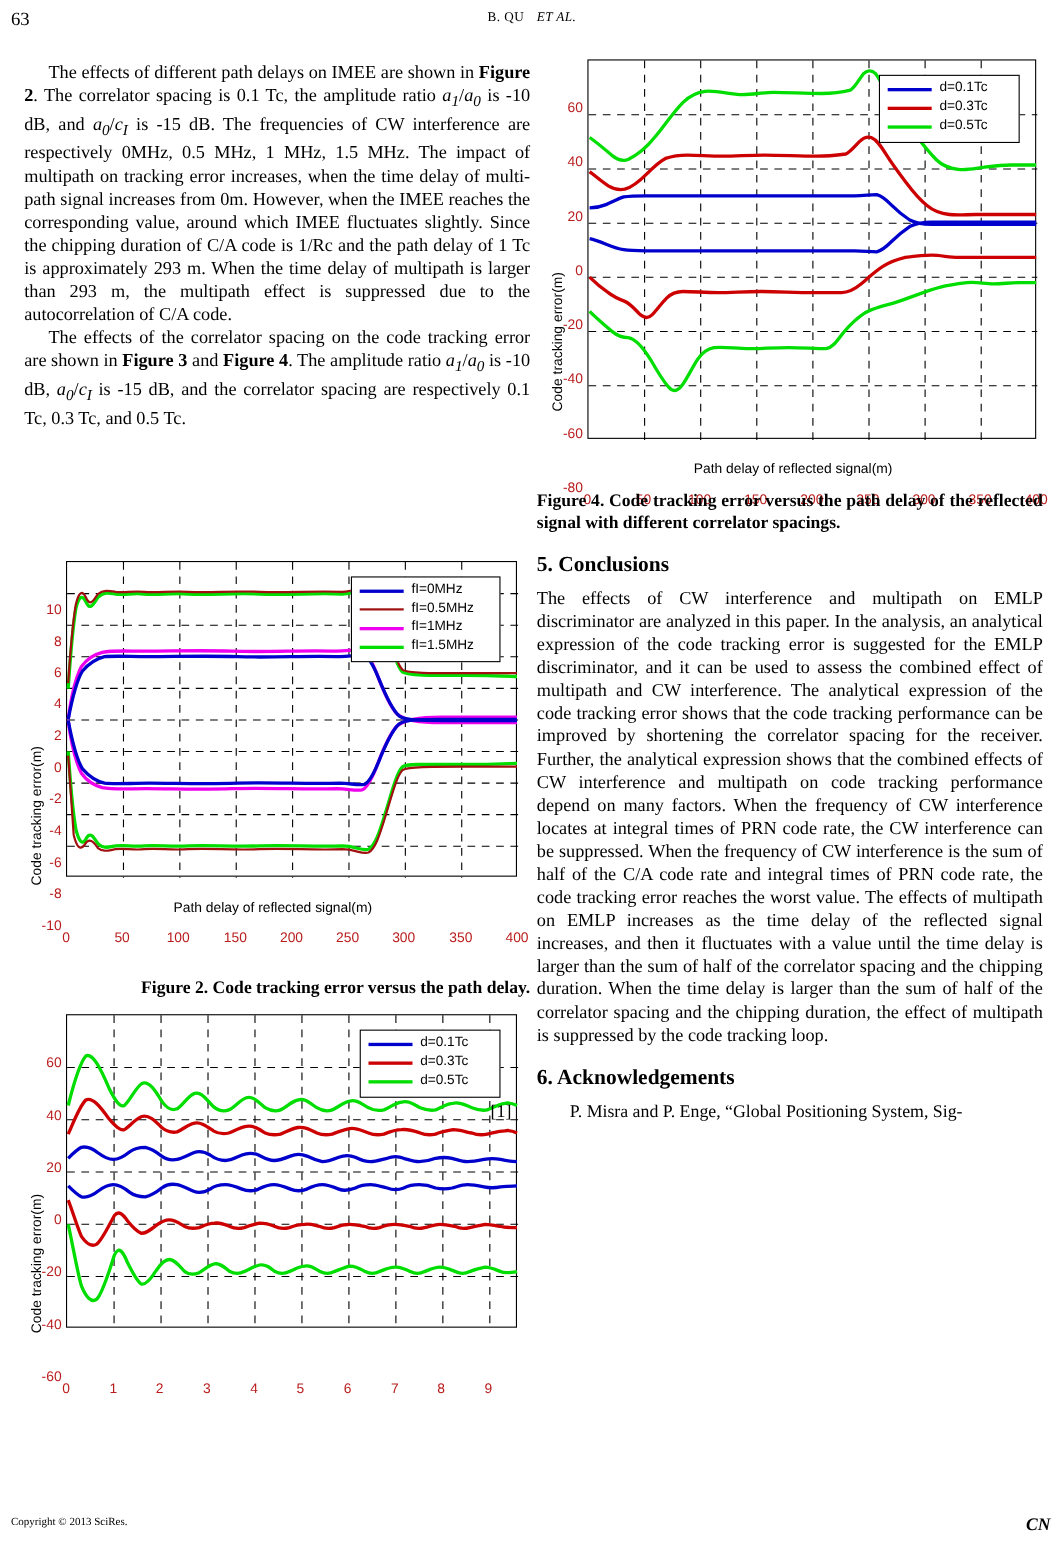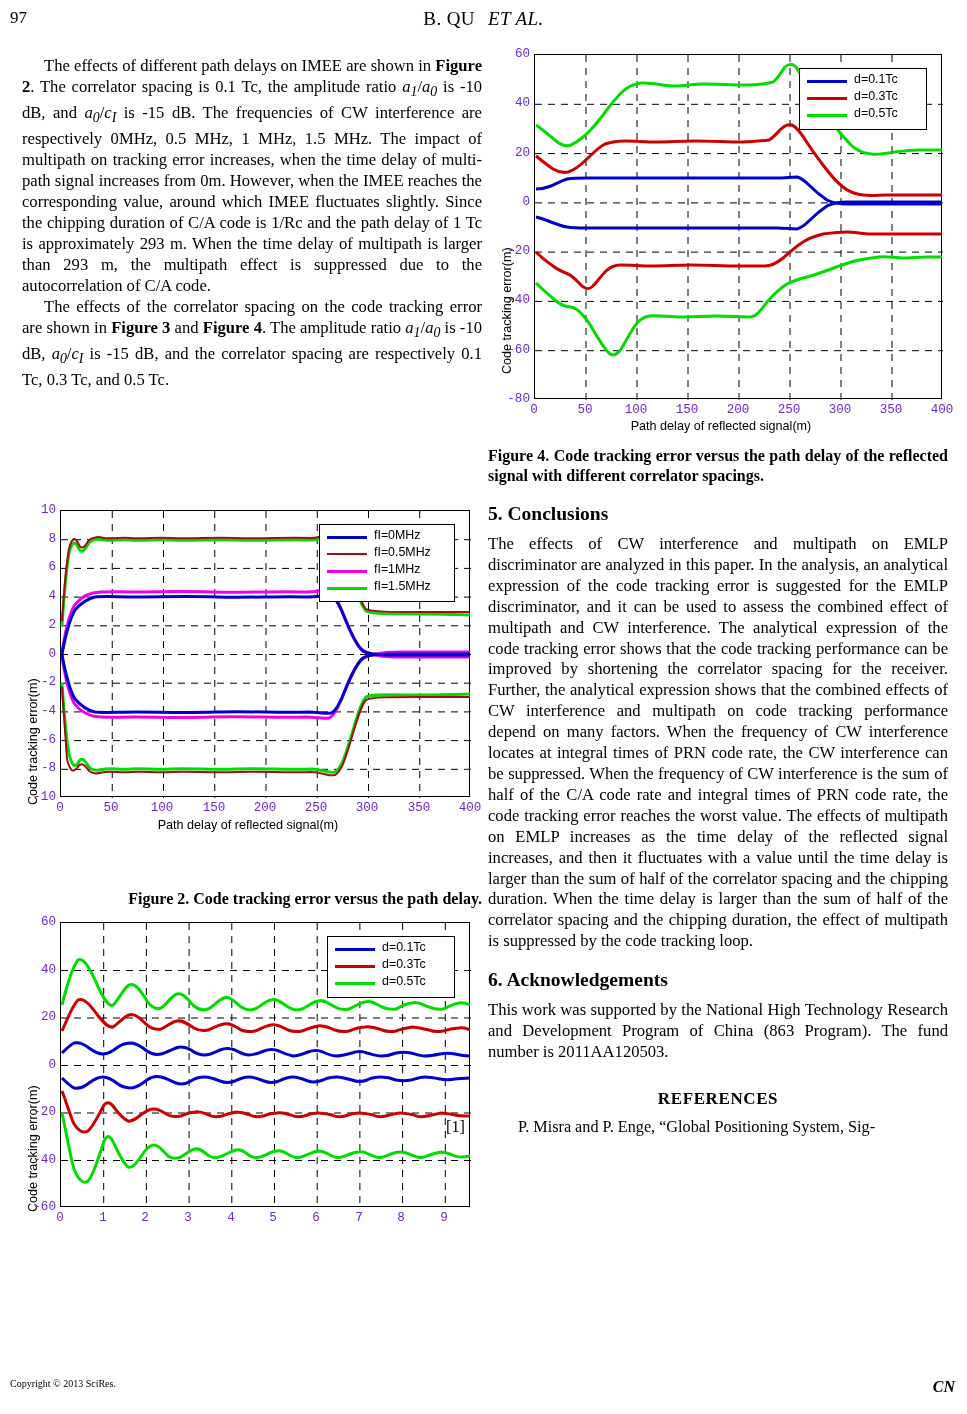--- a/index.html
+++ b/index.html
@@ -2,21 +2,21 @@
 <html><head>
 <meta charset="utf-8">
 <style>
   html,body{margin:0;padding:0;background:#fff;}
   body{width:967px;height:1414px;position:relative;font-family:"Liberation Serif",serif;color:#000;}
   .page{position:absolute;inset:0;}
 
   
   .runhead{position:absolute;top:8px;left:0;width:967px;height:24px;}
   .runhead .pageno{position:absolute;left:10px;top:0;font-size:17px;font-family:"Liberation Serif",serif;}
-  .runhead .title{position:absolute;left:0;top:0;width:967px;text-align:center;font-size:19px;letter-spacing:.4px;}
+  .runhead .title{position:absolute;left:0;top:0;width:967px;text-align:center;font-size:12px;letter-spacing:.4px;}
   .runhead .title .it{font-style:italic;}
 
   
   .col{position:absolute;width:460px;}
   .col-left{left:22px;top:56px;}
   .col-right{left:488px;top:44px;}
 
   p.body{
     margin:0 0 0 0;
     font-size:16.6px;
@@ -48,39 +48,39 @@
 
   
   .footer{position:absolute;left:0;top:1378px;width:967px;height:24px;}
   .footer .cr{position:absolute;left:10px;top:0;font-size:10px;}
   .footer .cn{position:absolute;right:12px;top:0;font-size:16px;font-weight:bold;font-style:italic;}
 
   
   .figbox{position:absolute;background:#fff;}
   .plot{position:absolute;}
   .plotframe{position:absolute;border:1.3px solid #000;box-sizing:border-box;background:#fff;}
-  .ytick,.xtick{position:absolute;font-size:12.6px;font-family:Liberation Mono, monospace;color:#6d28d9;white-space:nowrap;}
+  .ytick,.xtick{position:absolute;font-size:12.6px;font-family:Liberation Sans, sans-serif;color:#b91c1c;white-space:nowrap;margin-top:44px;}
   .ytick{text-align:right;}
   .xtick{text-align:center;}
   .axlabel{position:absolute;font-size:12.6px;font-family:"Liberation Sans",sans-serif;white-space:nowrap;}
   .ylab{transform-origin:0 0;transform:rotate(-90deg);}
   .legendbox{position:absolute;border:1.2px solid #000;background:#fff;box-sizing:border-box;}
   .legrow{position:relative;height:17px;}
   .legline{position:absolute;left:7px;top:8px;width:40px;height:0;border-top-width:3px;border-top-style:solid;}
   .legline.thin{border-top-width:2px;}
   .legtxt{position:absolute;left:54px;top:0px;font-size:12.4px;font-family:"Liberation Sans",sans-serif;white-space:nowrap;}
   svg.curves{position:absolute;left:0;top:0;overflow:visible;}
 </style>
 </head>
 <body>
 
 <div class="page">
 
   <div class="runhead">
-    <div class="pageno">97</div>
+    <div class="pageno">63</div>
     <div class="title">
       <span>B. QU</span>
       <span class="it" style="margin-left:8px;">ET   AL.</span>
     </div>
   </div>
 
   <div class="col col-left">
     <p class="body">The effects of different path delays on IMEE are shown in <b>Figure 2</b>. The correlator spacing is 0.1 Tc, the amplitude ratio <i>a<sub>1</sub></i>/<i>a<sub>0</sub></i> is -10 dB, and <i>a<sub>0</sub></i>/<i>c<sub>I</sub></i> is -15 dB. The frequencies of CW interference are respectively 0MHz, 0.5 MHz, 1 MHz, 1.5 MHz. The impact of multipath on tracking error increases, when the time delay of multi-path signal increases from 0m. However, when the IMEE reaches the corresponding value, around which IMEE fluctuates slightly. Since the chipping duration of C/A code is 1/Rc and the path delay of 1 Tc is approximately 293 m. When the time delay of multipath is larger than 293 m, the multipath effect is suppressed due to the autocorrelation of C/A code.</p>
     <p class="body">The effects of the correlator spacing on the code tracking error are shown in <b>Figure 3</b> and <b>Figure 4</b>. The amplitude ratio <i>a<sub>1</sub></i>/<i>a<sub>0</sub></i> is -10 dB, <i>a<sub>0</sub></i>/<i>c<sub>I</sub></i> is -15 dB, and the correlator spacing are respectively 0.1 Tc, 0.3 Tc, and 0.5 Tc.</p>
   </div>
@@ -319,23 +319,21 @@
     </div>
   </div>
 
   <div class="col col-right" style="top:446px;">
     <div class="caption" style="margin-top:0;">Figure 4. Code tracking error versus the path delay of the reflected signal with different correlator spacings.</div>
 
     <h2 class="sec">5. Conclusions</h2>
     <p class="body noind">The effects of CW interference and multipath on EMLP discriminator are analyzed in this paper. In the analysis, an analytical expression of the code tracking error is suggested for the EMLP discriminator, and it can be used to assess the combined effect of multipath and CW interference. The analytical expression of the code tracking error shows that the code tracking performance can be improved by shortening the correlator spacing for the receiver. Further, the analytical expression shows that the combined effects of CW interference and multipath on code tracking performance depend on many factors. When the frequency of CW interference locates at integral times of PRN code rate, the CW interference can be suppressed. When the frequency of CW interference is the sum of half of the C/A code rate and integral times of PRN code rate, the code tracking error reaches the worst value. The effects of multipath on EMLP increases as the time delay of the reflected signal increases, and then it fluctuates with a value until the time delay is larger than the sum of half of the correlator spacing and the chipping duration. When the time delay is larger than the sum of half of the correlator spacing and the chipping duration, the effect of multipath is suppressed by the code tracking loop.</p>
 
     <h2 class="sec">6. Acknowledgements</h2>
-    <p class="body noind">This work was supported by the National High Technology Research and Development Program of China (863 Program). The fund number is 2011AA120503.</p>
-
-    <h2 class="refs">REFERENCES</h2>
+
     <p class="refitem">
       <span class="refnum">[1]</span><span>P. Misra and P. Enge, “Global Positioning System, Sig-</span>
     </p>
   </div>
 
   <div class="footer">
     <div class="cr">Copyright © 2013 SciRes.</div>
     <div class="cn">CN</div>
   </div>
 

